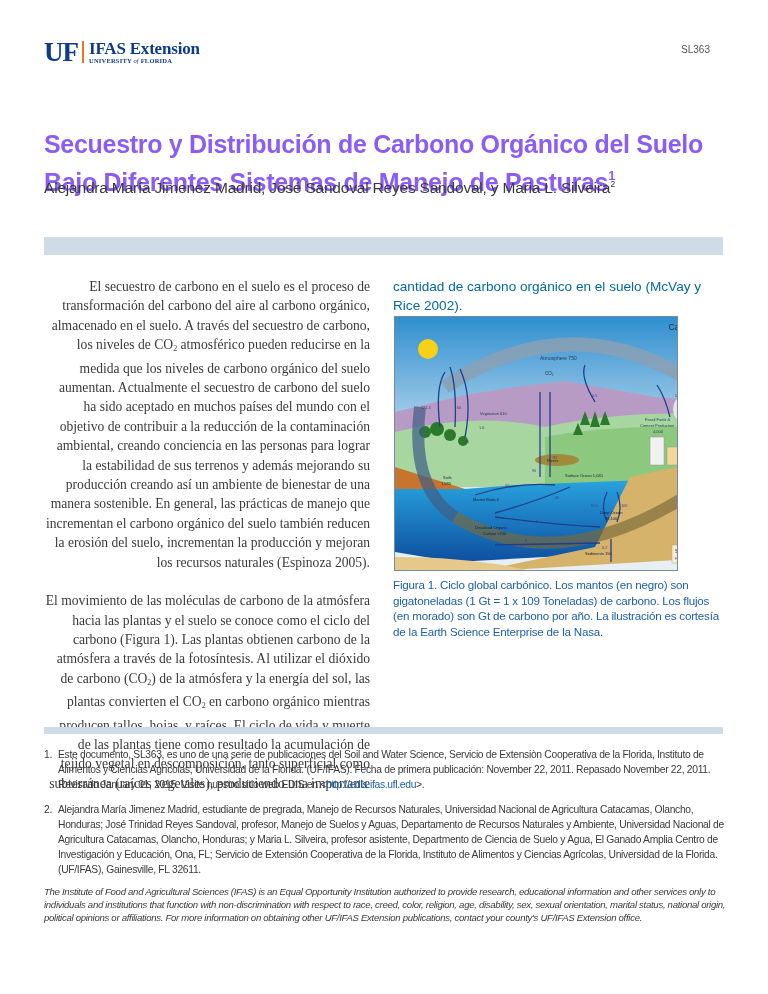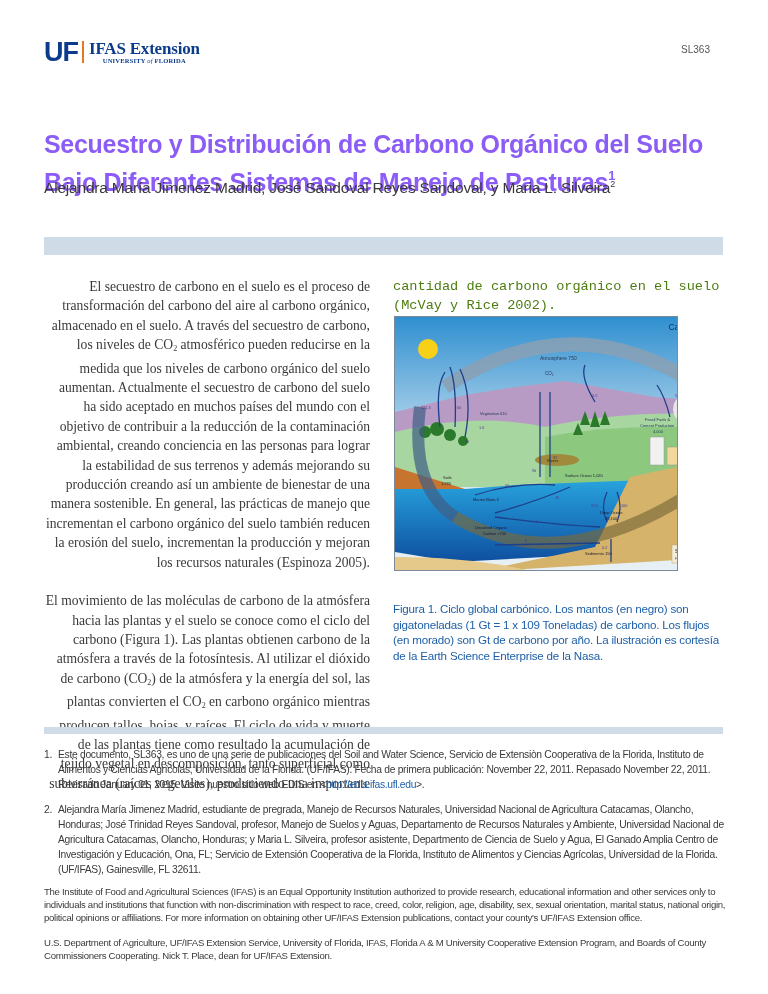--- a/index.html
+++ b/index.html
@@ -1,43 +1,43 @@
 <!DOCTYPE html>
 <html><head>
 <meta charset="utf-8">
 <style>
   * { box-sizing: border-box; margin: 0; padding: 0; }
   body { width: 768px; height: 994px; background: #ffffff; position: relative; overflow: hidden; font-family: "Liberation Sans", sans-serif; color: #3a3a3a; }
   .logo { position: absolute; left: 44px; top: 40px; display: flex; align-items: center; height: 24px; }
-  .logo-uf { font-family: Liberation Sans, sans-serif; font-weight: bold; font-size: 27px; color: #0b3b8a; letter-spacing: -1px; line-height: 24px; }
+  .logo-uf { font-family: Liberation Serif, serif; font-weight: bold; font-size: 27px; color: #0b3b8a; letter-spacing: -1px; line-height: 24px; }
   .logo-bar { width: 2px; height: 22px; background: #e87722; margin: 0 5px 0 4px; }
-  .logo-text { display: flex; flex-direction: column; line-height: 1; align-items: center; }
+  .logo-text { display: flex; flex-direction: column; line-height: 1; }
   .logo-ifas { font-family: "Liberation Serif", serif; font-weight: bold; font-size: 17px; color: #0b3b8a; letter-spacing: -0.2px; }
   .logo-univ { font-family: "Liberation Serif", serif; font-size: 6.5px; color: #0b3b8a; font-weight: bold; margin-top: 1px; letter-spacing: 0.2px; }
   .logo-univ i { font-weight: normal; }
   .doc-code { position: absolute; right: 58px; top: 44px; font-size: 10px; color: #555; }
   .title { position: absolute; left: 44px; top: 128px; width: 690px; font-family: "Liberation Sans", sans-serif; font-weight: bold; font-size: 25px; line-height: 32px; color: #8b5cf6; letter-spacing: -0.3px; }
   .title sup { font-size: 13px; vertical-align: 11px; }
   .authors { position: absolute; left: 44px; top: 179px; font-size: 15.5px; color: #3a3a3a; letter-spacing: -0.2px; }
   .authors sup { font-size: 9px; vertical-align: 6px; }
   .banner { position: absolute; left: 44px; top: 237px; width: 679px; height: 18px; background: #cfdce8; }
   .col-left { position: absolute; left: 44px; top: 277px; width: 326px; font-family: "Liberation Serif", serif; font-size: 13.6px; line-height: 19.4px; color: #3a3a3a; }
   .col-left p { margin-bottom: 19px; text-align: right; }
-  .col-right { position: absolute; left: 393px; top: 277px; width: 330px; font-family: Liberation Mono, monospace; font-size: 13.6px; line-height: 19.4px; color: #4d7c0f; }
+  .col-right { position: absolute; left: 393px; top: 277px; width: 330px; font-family: Liberation Sans, sans-serif; font-size: 13.6px; line-height: 19.4px; color: #0369a1; }
   sub { font-size: 8px; vertical-align: -2px; }
   .figure { position: absolute; left: 394px; top: 316px; width: 284px; height: 255px; border: 1px solid #7a8a99; overflow: hidden; }
   .figure svg { display: block; }
-  .caption { position: absolute; left: 393px; top: 577px; width: 330px; font-family: "Liberation Sans", sans-serif; font-size: 11.6px; line-height: 15.6px; color: #1d5fa8; letter-spacing: -0.2px; margin-top: 24px; }
+  .caption { position: absolute; left: 393px; top: 577px; width: 330px; font-family: "Liberation Sans", sans-serif; font-size: 11.6px; line-height: 15.6px; color: #1d5fa8; letter-spacing: -0.2px; }
   .divider { position: absolute; left: 44px; top: 727px; width: 679px; height: 7px; background: #cfdce8; }
   .footnotes { position: absolute; left: 44px; top: 747px; width: 690px; font-size: 10.3px; line-height: 15px; color: #3a3a3a; letter-spacing: -0.3px; }
   .fn { display: flex; margin-bottom: 10px; }
   .fn-num { width: 14px; flex-shrink: 0; }
   .fn-body a { color: #1d5fa8; text-decoration: none; }
   .legal { position: absolute; left: 44px; top: 885px; width: 690px; font-size: 9.6px; line-height: 13px; color: #3a3a3a; letter-spacing: -0.3px; }
-  .legal p { margin-bottom: 12px; }
+  .legal p { margin-bottom: 12px; font-style: italic; }
   .svgtxt { font-family: "Liberation Sans", sans-serif; }
 </style>
 </head>
 <body>
 
 <div class="logo">
   <span class="logo-uf">UF</span>
   <span class="logo-bar"></span>
   <span class="logo-text">
     <span class="logo-ifas">IFAS Extension</span>
@@ -177,14 +177,13 @@
     <span class="fn-body"><span>Este documento, SL363, es uno de una serie de publicaciones del Soil and Water Science, Servicio de Extensiòn Cooperativa de la Florida, Instituto de Alimentos y Ciencias Agrícolas, Universidad de la Florida. (UF/IFAS). Fecha de primera publicación: November 22, 2011. Repasado November 22, 2011. Revisado January 01, 2015. Visite nuestro sitio web EDIS en &lt;</span><a>http://edis.ifas.ufl.edu</a><span>&gt;.</span></span>
   </div>
   <div class="fn">
     <span class="fn-num">2.</span>
     <span class="fn-body">Alejandra María Jimenez Madrid, estudiante de pregrada, Manejo de Recursos Naturales, Universidad Nacional de Agricultura Catacamas, Olancho, Honduras; José Trinidad Reyes Sandoval, profesor, Manejo de Suelos y Aguas, Departamento de Recursos Naturales y Ambiente, Universidad Nacional de Agricultura Catacamas, Olancho, Honduras; y Maria L. Silveira, profesor asistente, Departmento de Ciencia de Suelo y Agua, El Ganado Amplia Centro de Investigación y Educación, Ona, FL; Servicio de Extensión Cooperativa de la Florida, Instituto de Alimentos y Ciencias Agrícolas, Universidad de la Florida. (UF/IFAS), Gainesville, FL 32611.</span>
   </div>
 </div>
 
 <div class="legal">
   <p>The Institute of Food and Agricultural Sciences (IFAS) is an Equal Opportunity Institution authorized to provide research, educational information and other services only to individuals and institutions that function with non-discrimination with respect to race, creed, color, religion, age, disability, sex, sexual orientation, marital status, national origin, political opinions or affiliations. For more information on obtaining other UF/IFAS Extension publications, contact your county's UF/IFAS Extension office.</p>
-  <p>U.S. Department of Agriculture, UF/IFAS Extension Service, University of Florida, IFAS, Florida A &amp; M University Cooperative Extension Program, and Boards of County Commissioners Cooperating. Nick T. Place, dean for UF/IFAS Extension.</p>
 </div>
 
 </body></html>

